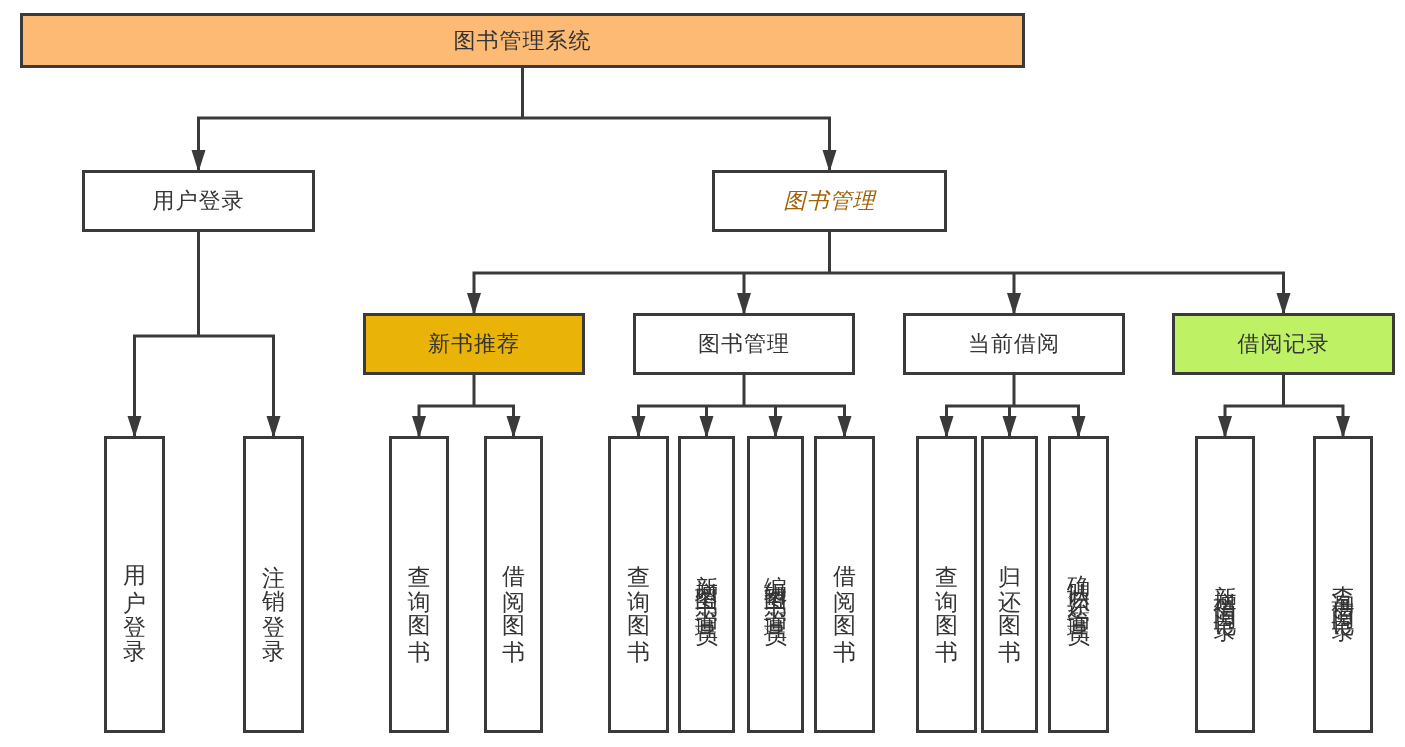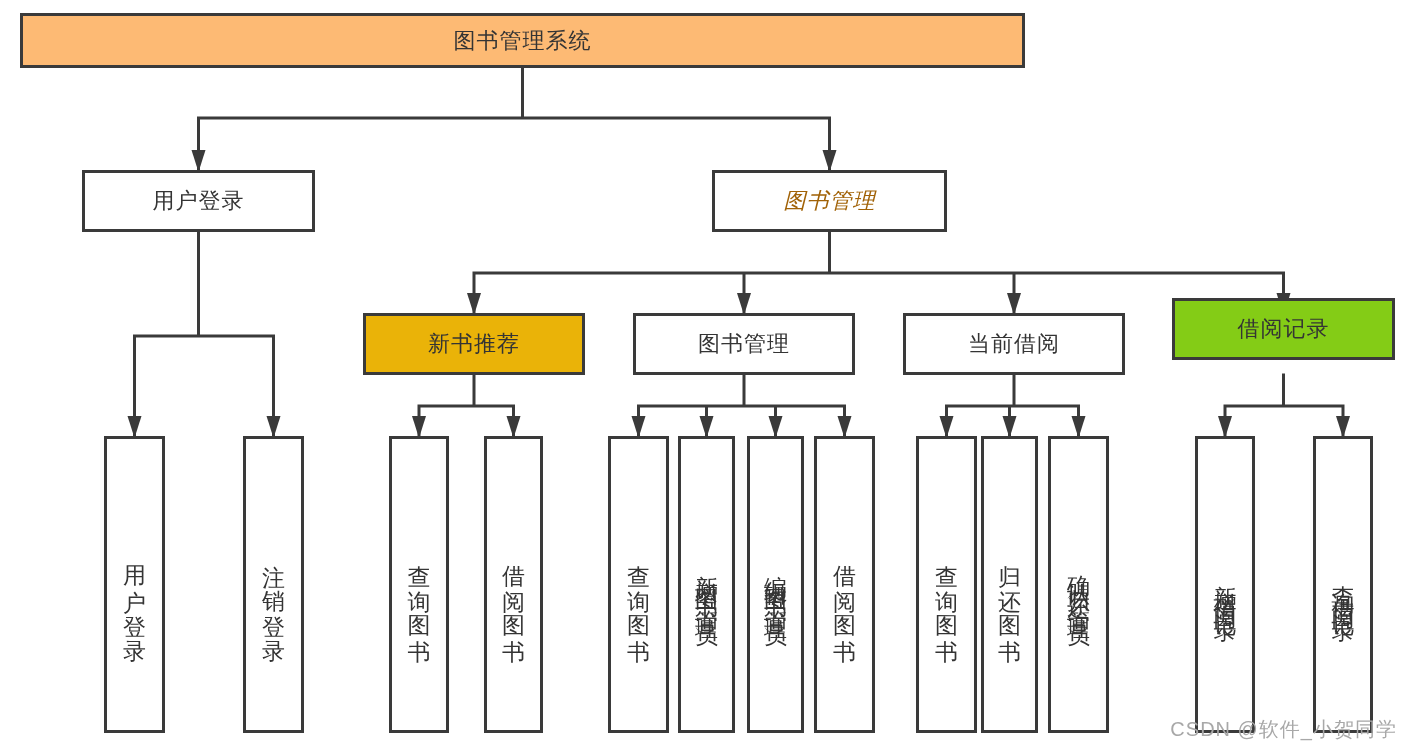--- a/index.html
+++ b/index.html
@@ -80,21 +80,21 @@
       </div>
       <div class="box h" style="left: 363px; top: 313px; width: 222px; height: 62px; border-color: rgb(58, 58, 58); background: #eab308; color: rgb(52, 52, 52);">
         <span>新书推荐</span>
       </div>
       <div class="box h" style="left: 633px; top: 313px; width: 222px; height: 62px; border-color: rgb(58, 58, 58); background: rgb(255, 255, 255); color: rgb(52, 52, 52);">
         <span>图书管理</span>
       </div>
       <div class="box h" style="left: 903px; top: 313px; width: 222px; height: 62px; border-color: rgb(58, 58, 58); background: rgb(255, 255, 255); color: rgb(52, 52, 52);">
         <span>当前借阅</span>
       </div>
-      <div class="box h" style="left: 1172px; top: 298px; width: 223px; height: 62px; border-color: rgb(58, 58, 58); background: #84cc16; color: rgb(52, 52, 52);">
+      <div class="box h" style="left: 1172px; top: 313px; width: 223px; height: 62px; border-color: rgb(58, 58, 58); background: #bef264; color: rgb(52, 52, 52);">
         <span>借阅记录</span>
       </div>
       <div class="box v" style="left: 104px; top: 436px; width: 61px; height: 297px; border-color: rgb(58, 58, 58); background: rgb(255, 255, 255); color: rgb(52, 52, 52);">
         <span class="gap-wide">用户登录</span>
       </div>
       <div class="box v" style="left: 243px; top: 436px; width: 61px; height: 297px; border-color: rgb(58, 58, 58); background: rgb(255, 255, 255); color: rgb(52, 52, 52);">
         <span class="gap-wide">注销登录</span>
       </div>
       <div class="box v" style="left: 389px; top: 436px; width: 60px; height: 297px; border-color: rgb(58, 58, 58); background: rgb(255, 255, 255); color: rgb(52, 52, 52);">
         <span class="gap-wide">查询图书</span>
@@ -123,14 +123,13 @@
       <div class="box v" style="left: 1048px; top: 436px; width: 61px; height: 297px; border-color: rgb(58, 58, 58); background: rgb(255, 255, 255); color: rgb(52, 52, 52);">
         <span class="gap-narrow">确认归还（管理员）</span>
       </div>
       <div class="box v" style="left: 1195px; top: 436px; width: 60px; height: 297px; border-color: rgb(58, 58, 58); background: rgb(255, 255, 255); color: rgb(52, 52, 52);">
         <span class="gap-narrow">新增借阅记录</span>
       </div>
       <div class="box v" style="left: 1313px; top: 436px; width: 60px; height: 297px; border-color: rgb(58, 58, 58); background: rgb(255, 255, 255); color: rgb(52, 52, 52);">
         <span class="gap-narrow">查询借阅记录</span>
       </div>
     </div>
-  <div class="watermark" style="color: rgb(168, 168, 168);">CSDN @软件_小贺同学</div>
 </div>
 
 </body></html>

